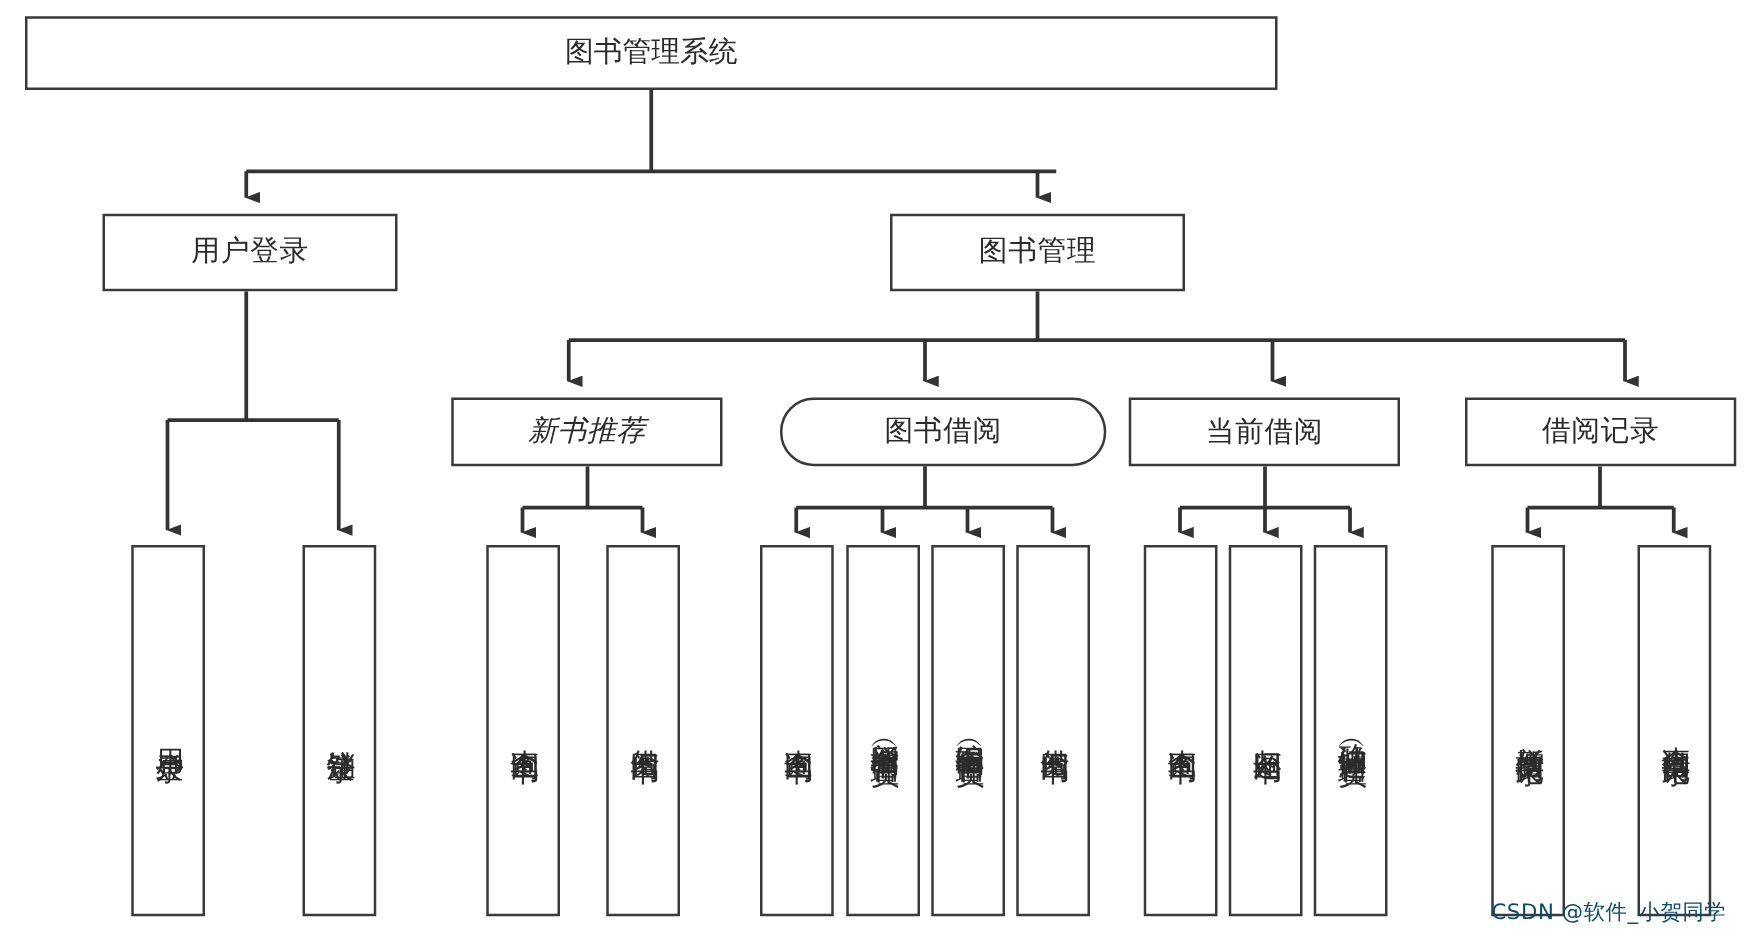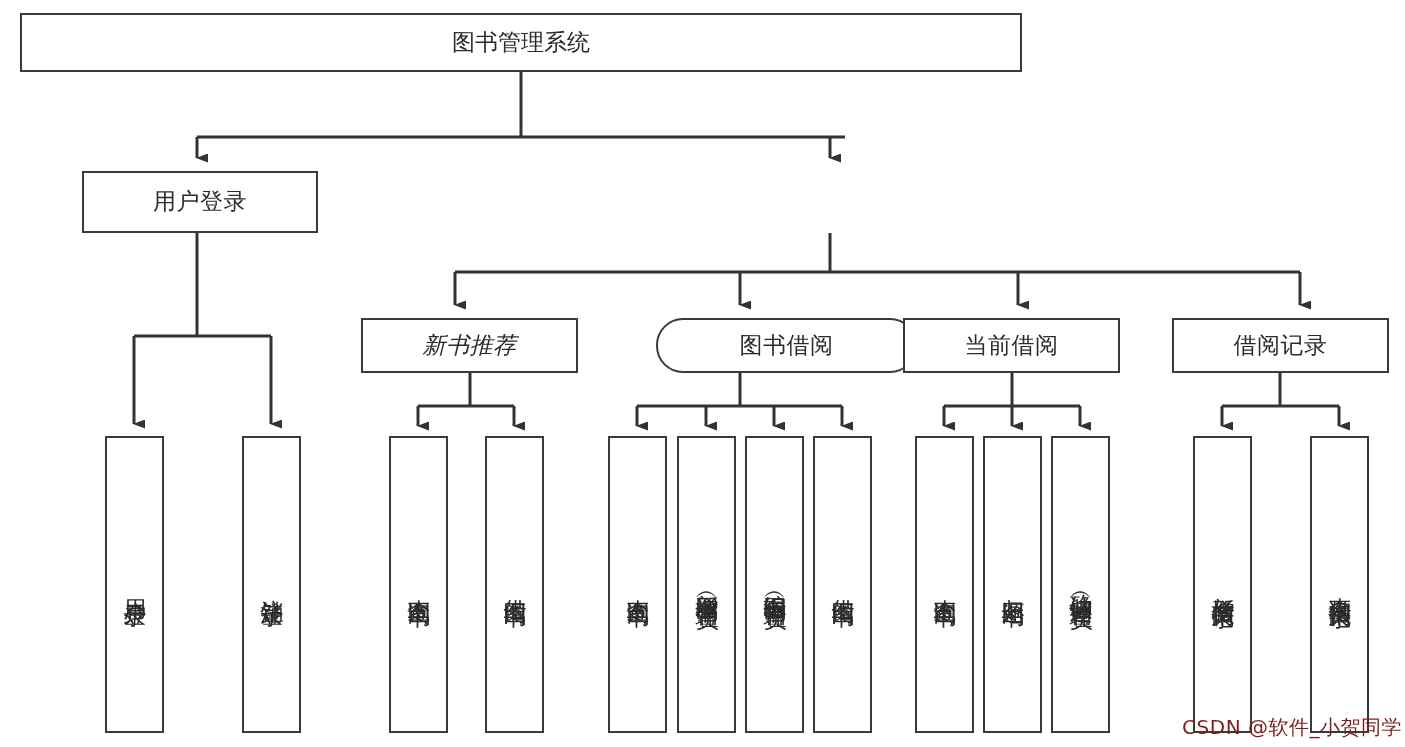--- a/index.html
+++ b/index.html
@@ -52,24 +52,24 @@
     justify-content: center;
     text-align: center;
   }
   .node-v .vtext {
     writing-mode: vertical-rl;
     text-orientation: upright;
     display: block;
   }
   .watermark {
     position: absolute;
-    right: 3px;
+    right: 24px;
     bottom: 6px;
-    font-size: 20px;
-    color: #7f1d1d;
+    font-size: 17px;
+    color: #0c4a6e;
     letter-spacing: 0.5px;
     white-space: nowrap;
     pointer-events: none;
   }
 </style>
 </head>
 <body>
 
 <div id="canvas">
 
@@ -124,26 +124,29 @@
   </svg>
 
   <div class="node-box node-root" style="left:20px; top:13px; width:1002px; height:59px;">
     <span>图书管理系统</span>
   </div>
 
   <div class="node-box node-h" style="left:82px; top:171px; width:236px; height:62px;">
     <span>用户登录</span>
   </div>
 
+  <div class="node-box node-h" style="left:712px; top:171px; width:236px; height:62px;">
+    <span>图书管理</span>
+  </div>
 
   <div class="node-box node-h" style="left:361px; top:318px; width:217px; height:55px;font-style:italic;">
     <span>新书推荐</span>
   </div>
 
-  <div class="node-box node-h" style="left:656px; top:318px; width:261px; height:55px;border-radius:27px;">
+  <div class="node-box node-h" style="left:624px; top:318px; width:261px; height:55px;border-radius:27px;">
     <span>图书借阅</span>
   </div>
 
   <div class="node-box node-h" style="left:903px; top:318px; width:217px; height:55px;font-family:Liberation Serif, serif;">
     <span>当前借阅</span>
   </div>
 
   <div class="node-box node-h" style="left:1172px; top:318px; width:217px; height:55px;text-align:center;">
     <span>借阅记录</span>
   </div>

